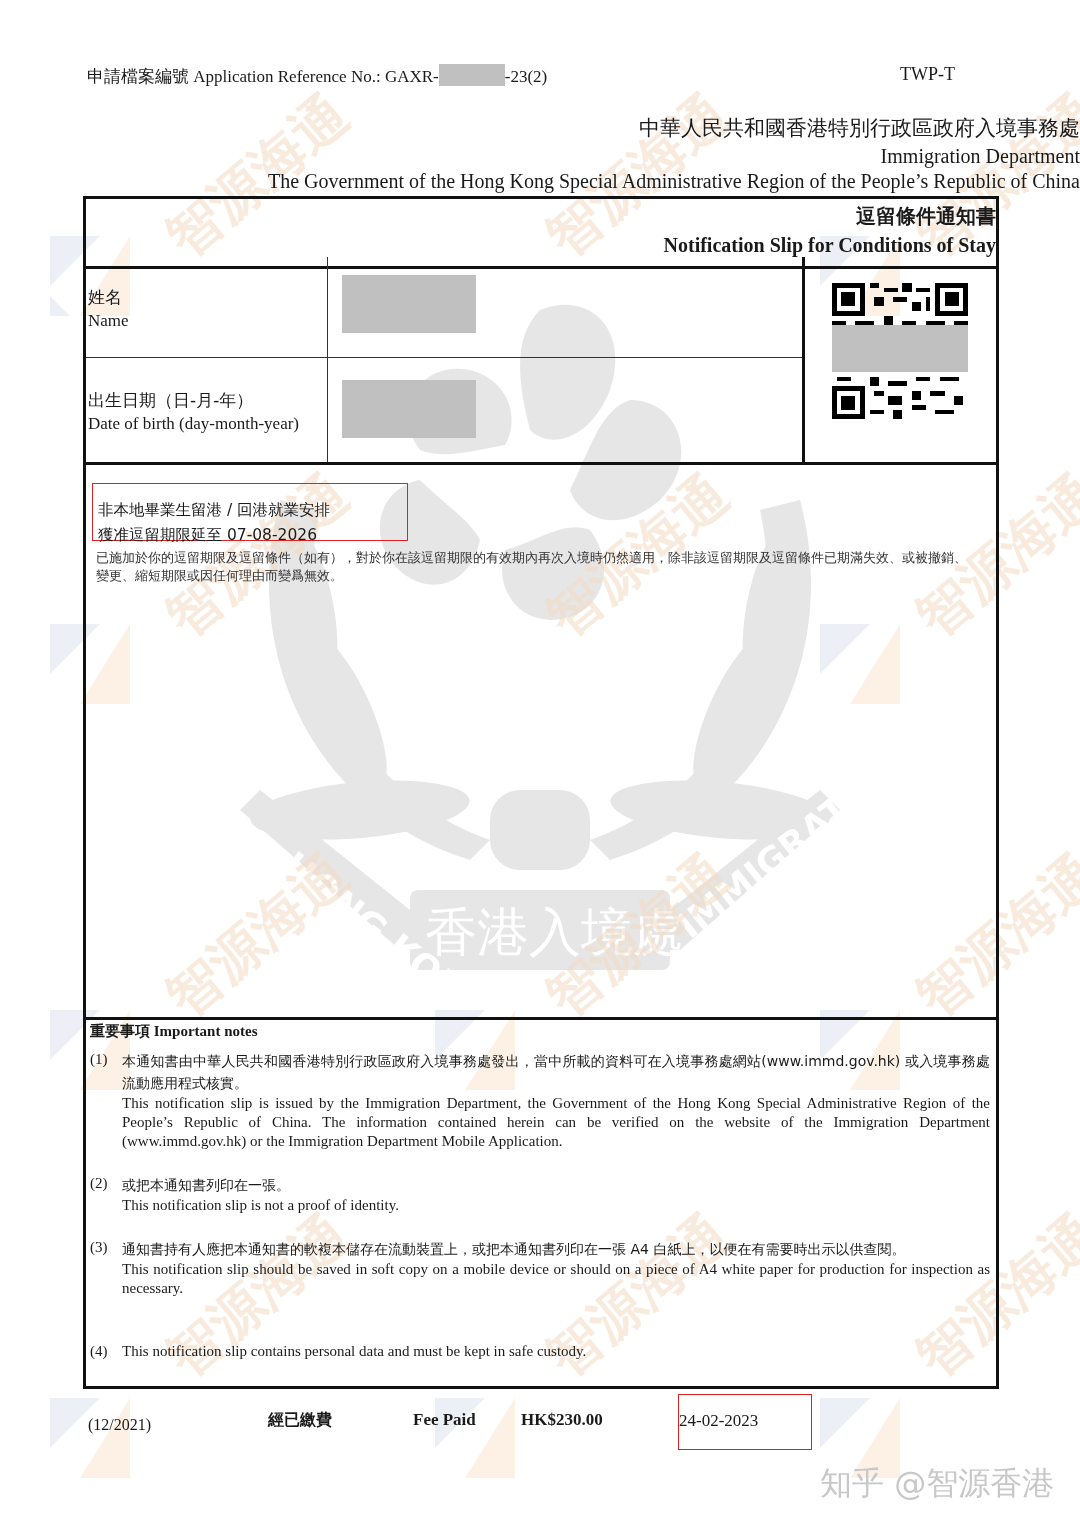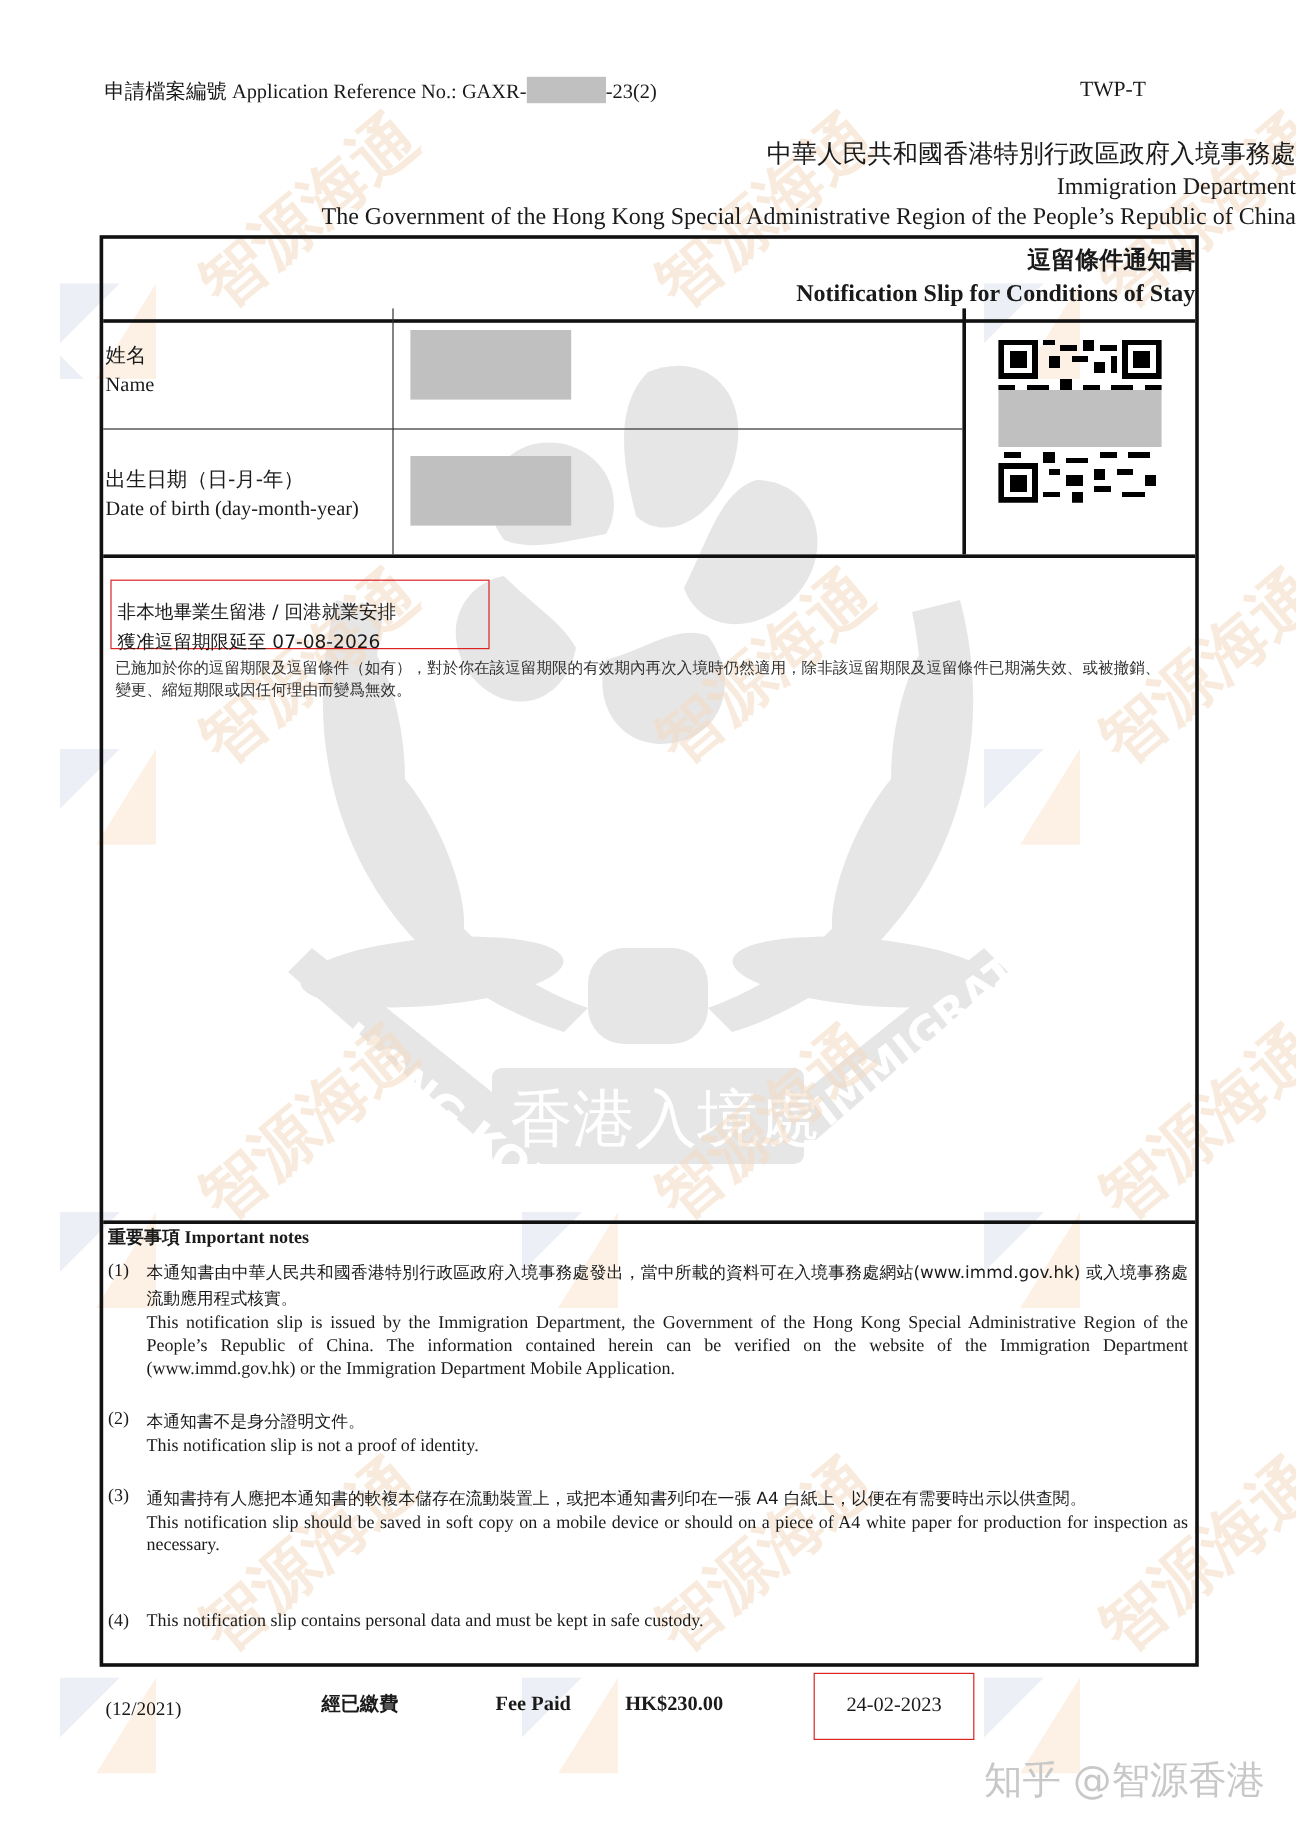--- a/index.html
+++ b/index.html
@@ -33,21 +33,21 @@
   .cond-note { position:absolute; left:10px; top:72px; width:880px; font-size:13px; line-height:18px; color:#333; font-family:"DejaVu Sans",sans-serif; }
   .notes { position:absolute; left:0; top:821px; width:910px; }
   .notes-title { position:absolute; left:4px; top:2px; font-size:15px; font-weight:bold; }
   .note { position:absolute; left:4px; width:900px; font-size:15px; line-height:19px; }
   .note .num { position:absolute; left:0; top:0; }
   .note .body { margin-left:32px; }
   .note .zh { font-family:"DejaVu Sans",sans-serif; font-size:14px; line-height:22px; text-align:justify; }
   .note .en { text-align:justify; }
   .footer-item { position:absolute; top:1410px; font-size:17px;font-weight:bold; }
   .footer-small { position:absolute; left:88px; top:1416px; font-size:16px; }
-  .date-box { position:absolute; left:678px; top:1394px; width:134px; height:56px; border:1.5px solid #d22; box-sizing:border-box; text-align:center; font-size:17px; line-height:52px; }
+  .date-box { position:absolute; left:678px; top:1394px; width:134px; height:56px; border:1.5px solid #d22; box-sizing:border-box; font-size:17px; line-height:52px; }
   .zhihu { position:absolute; left:820px; top:1462px; font-size:32px; color:#c8c8c8; font-family:"DejaVu Sans",sans-serif; }
 </style>
 </head>
 <body>
 
 <svg class="emblem" viewBox="0 0 640 760">
   <g fill="#e4e4e4">
 
     <path d="M320 60 C370 40 410 80 390 140 C370 190 330 200 310 180 C300 140 290 90 320 60Z"></path>
     <path d="M410 150 C460 150 480 210 440 250 C400 285 360 270 350 240 C370 200 380 160 410 150Z"></path>
@@ -220,21 +220,21 @@
       <span class="num">(1)</span>
       <div class="body">
         <div class="zh">本通知書由中華人民共和國香港特別行政區政府入境事務處發出，當中所載的資料可在入境事務處網站(www.immd.gov.hk) 或入境事務處流動應用程式核實。</div>
         <div class="en">This notification slip is issued by the Immigration Department, the Government of the Hong Kong Special Administrative Region of the People’s Republic of China.  The information contained herein can be verified on the website of the Immigration Department (www.immd.gov.hk) or the Immigration Department Mobile Application.</div>
       </div>
     </div>
 
     <div class="note" style="top:154px">
       <span class="num">(2)</span>
       <div class="body">
-        <div class="zh">本通知書不是身分證明文件。</div>
+        <div class="zh">或把本通知書列印在一張。</div>
         <div class="en">This notification slip is not a proof of identity.</div>
       </div>
     </div>
 
     <div class="note" style="top:218px">
       <span class="num">(3)</span>
       <div class="body">
         <div class="zh">通知書持有人應把本通知書的軟複本儲存在流動裝置上，或把本通知書列印在一張 A4 白紙上，以便在有需要時出示以供查閱。</div>
         <div class="en">This notification slip should be saved in soft copy on a mobile device or should on a piece of A4 white paper for production for inspection as necessary.</div>
       </div>

